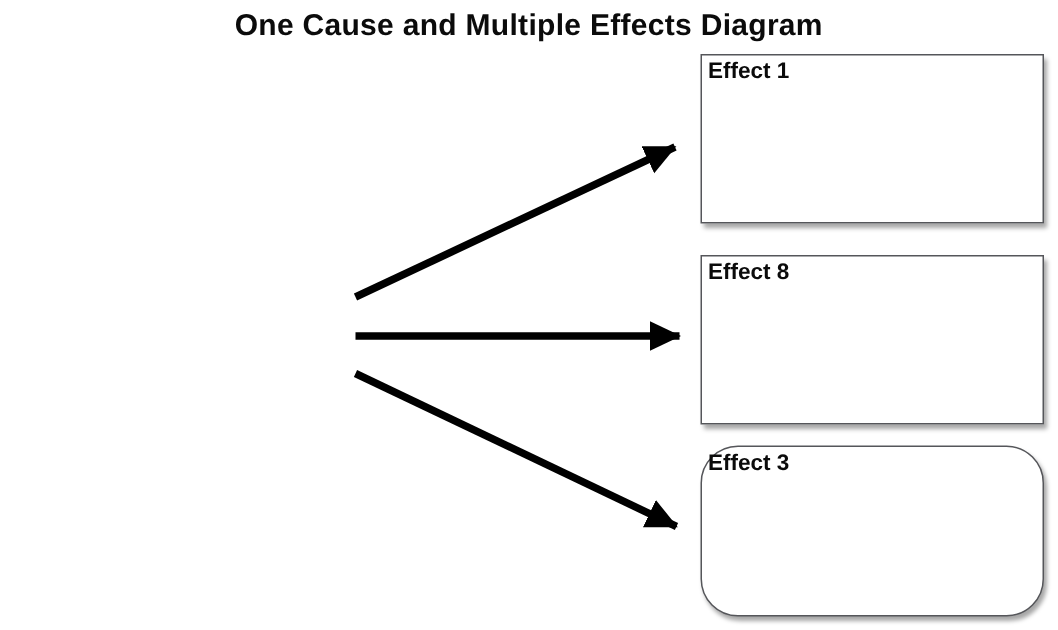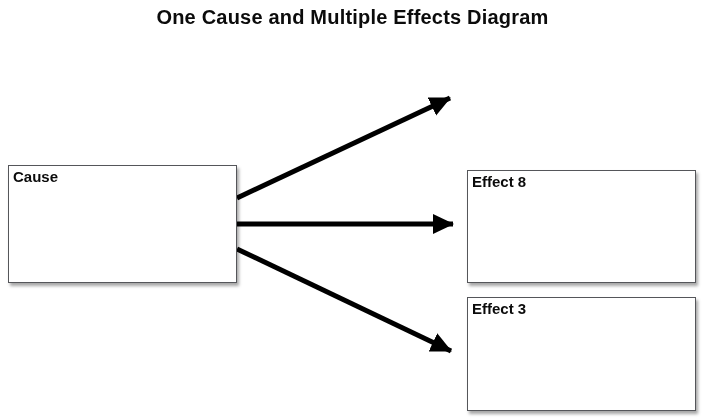--- a/index.html
+++ b/index.html
@@ -45,44 +45,44 @@
   .node-label {
     display: block;
     padding: 2px 4px;
     font-size: 15px;
     font-weight: bold;
     color: #0b0b0b;
   }
   .node-cause   { left: 8px;   top: 165px; width: 229px; height: 118px; }
   .node-effect1 { left: 467px; top: 36px;  width: 229px; height: 113px; }
   .node-effect2 { left: 467px; top: 170px; width: 229px; height: 113px; }
-  .node-effect3 { left: 467px; top: 297px; width: 229px; height: 114px; }
+  .node-effect3 { left: 467px; top: 297px; width: 229px; height: 114px; border-radius: 25px; }
 </style>
 </head>
 <body>
 
 <div class="canvas">
 
   <div class="diagram-title">One Cause and Multiple Effects Diagram</div>
 
   <svg class="arrow-layer" viewBox="0 0 705 420" xmlns="http://www.w3.org/2000/svg">
     <defs>
       <marker id="arrowhead" markerUnits="strokeWidth" markerWidth="4.4" markerHeight="4.4" refX="4" refY="2" orient="auto">
         <path d="M0,0 L4.2,2 L0,4 Z" fill="#000000"></path>
       </marker>
     </defs>
     <line x1="237" y1="198" x2="450" y2="98" stroke="#000000" stroke-width="5" marker-end="url(#arrowhead)"></line>
     <line x1="237" y1="224" x2="453" y2="224" stroke="#000000" stroke-width="5" marker-end="url(#arrowhead)"></line>
     <line x1="237" y1="249" x2="451" y2="351" stroke="#000000" stroke-width="5" marker-end="url(#arrowhead)"></line>
   </svg>
 
-  <div class="node node-cause">
-    <span class="node-label">Cause</span>
+
+  <div class="node node-effect1">
+    <span class="node-label">Effect 1</span>
   </div>
-
 
   <div class="node node-effect2">
     <span class="node-label">Effect 8</span>
   </div>
 
   <div class="node node-effect3">
     <span class="node-label">Effect 3</span>
   </div>
 
 </div>

